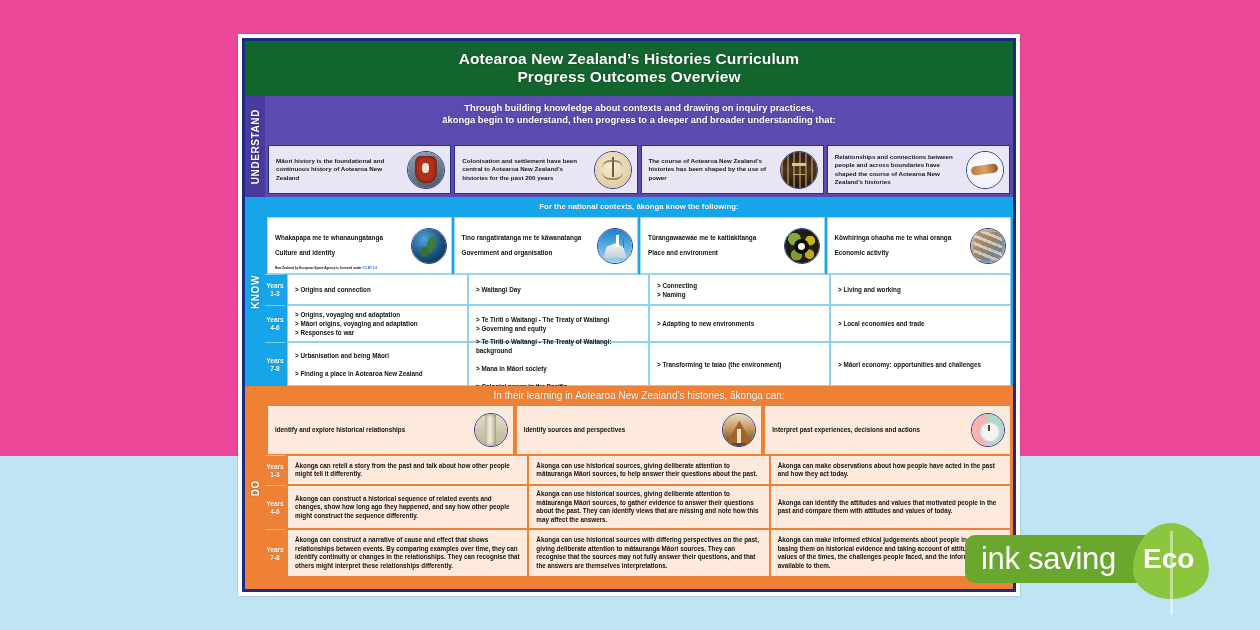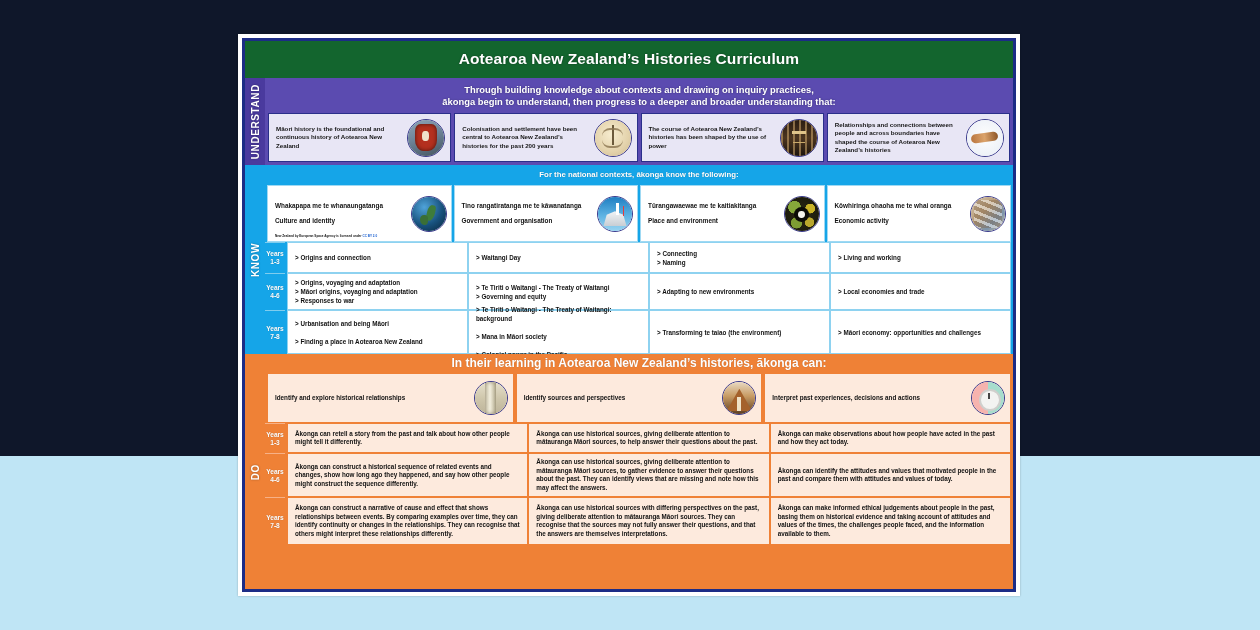--- a/index.html
+++ b/index.html
@@ -6,21 +6,21 @@
   html, body {
     margin: 0; padding: 0;
     width: 1260px; height: 630px;
     background: #bfe5f5;
     font-family: "Liberation Sans", sans-serif;
     overflow: hidden;
   }
   #stage {
     position: relative;
     width: 1260px; height: 456px;
-    background: #0f172a;
+    background: #ec4899;
   }
 
   
   .poster-outer {
     position: absolute;
     left: 238px; top: 34px;
     width: 782px; height: 562px;
     background: #ffffff;
     padding: 4px;
     box-shadow: 0 0 2px rgba(0,0,0,.25);
@@ -72,21 +72,21 @@
 
   
   .understand { background: #5b4bb0; }
   .understand .rail { background: #4a3a9e; }
   .u-head {
     color: #ffffff;
     text-align: center;
     font-weight: bold;
     font-size: 9.4px;
     line-height: 12px;
-    padding: 6px 8px 5px;
+    padding: 6px 8px 19px;
     text-shadow: 0 0 2px rgba(0,0,0,.35);
   }
   .u-cards {
     display: flex;
     gap: 3px;
     padding: 0 3px 3px 3px;
   }
   .u-card {
     flex: 1 1 0;
     min-width: 0;
@@ -187,22 +187,22 @@
     display: flex; flex-direction: column; justify-content: center;
   }
   .yr-cell .bullet { white-space: normal; }
 
   
   .doband { background: #ef8136; }
   .doband .rail { background: #ef8136; }
   .d-head {
     color: #ffffff;
     text-align: center;
-    font-weight: bold;
-    font-size: 12px;
+    font-weight: normal;
+    font-size: 10px;
     line-height: 11px;
     padding: 4px 8px 4px;
     text-shadow: 0 0 1px rgba(0,0,0,.3);
   }
   .d-cards { display: flex; gap: 2px; padding: 0 2px; }
   .d-card {
     flex: 1 1 0; min-width: 0;
     background: #fdeadd;
     border: 1px solid #ef8136;
     display: flex; align-items: center; justify-content: space-between;
@@ -399,20 +399,21 @@
 </head>
 <body>
 
 <div id="stage">
 
   <div class="poster-outer">
     <div class="poster">
 
       <div class="title-bar">
         <div class="title-line">Aotearoa New Zealand’s Histories Curriculum</div>
+        <div class="title-line">Progress Outcomes Overview</div>
       </div>
 
       <div class="band understand">
         <div class="rail">
           <span class="rail-label">UNDERSTAND</span>
         </div>
         <div class="band-body">
           <div class="u-head">
             <div>Through building knowledge about contexts and drawing on inquiry practices,</div>
             <div>ākonga begin to understand, then progress to a deeper and broader understanding that:</div>
@@ -648,14 +649,20 @@
                   </div>
               </div>
             </div>
           </div>
         </div>
       </div>
 
     </div>
   </div>
 
+  <div class="wm">
+    <div class="wm-pill"></div>
+    <div class="wm-leaf"></div>
+    <div class="wm-text">ink saving</div>
+    <div class="wm-eco">Eco</div>
+  </div>
 
 </div>
 
 </body></html>

